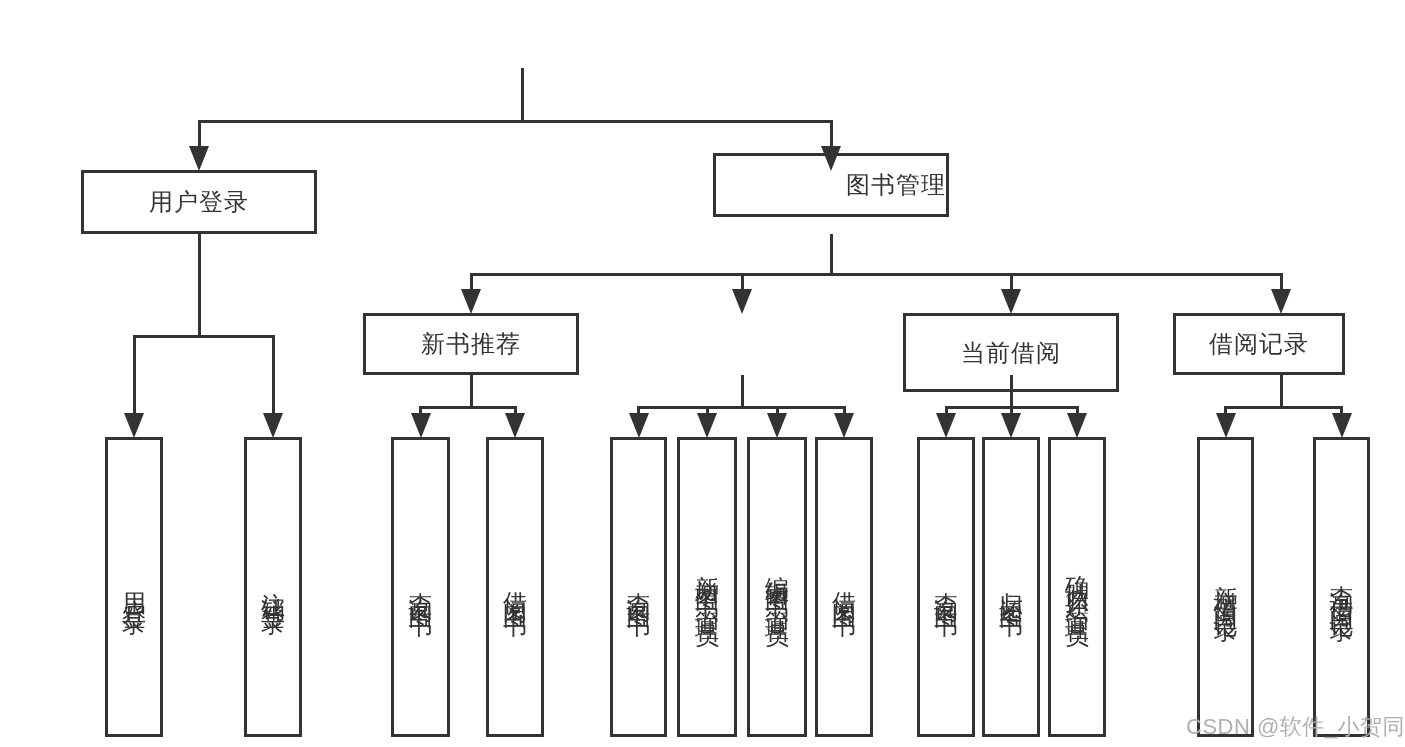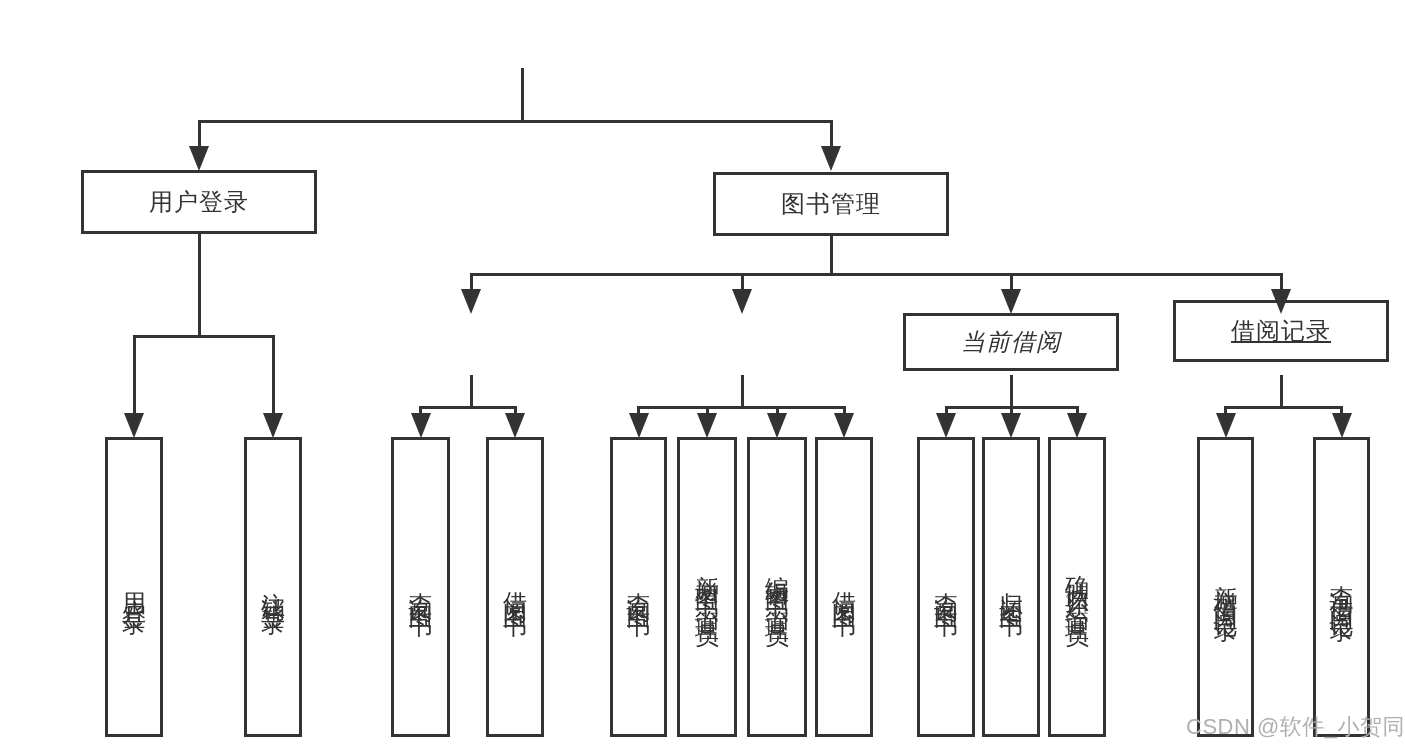--- a/index.html
+++ b/index.html
@@ -65,27 +65,30 @@
   }
 </style>
 </head>
 <body>
 
 <div id="stage" style="background: rgb(255, 255, 255);">
   <div class="watermark" style="color: rgb(176, 176, 176);">CSDN @软件_小贺同学</div>
     <div class="node" style="left: 81px; top: 170px; width: 236px; height: 64px; border-color: rgb(51, 51, 51); color: rgb(51, 51, 51);">
       <span class="label">用户登录</span>
     </div>
-    <div class="node" style="left: 713px; top: 172px; width: 236px; height: 64px; border-color: rgb(51, 51, 51); color: rgb(51, 51, 51);">
+    <div class="node" style="left: 713px; top: 153px; width: 236px; height: 64px; border-color: rgb(51, 51, 51); color: rgb(51, 51, 51); justify-content: flex-end;">
       <span class="label">图书管理</span>
     </div>
-    <div class="node" style="left: 903px; top: 313px; width: 216px; height: 58px; border-color: rgb(51, 51, 51); color: rgb(51, 51, 51); font-style: italic;">
+    <div class="node" style="left: 363px; top: 313px; width: 216px; height: 62px; border-color: rgb(51, 51, 51); color: rgb(51, 51, 51);">
+      <span class="label">新书推荐</span>
+    </div>
+    <div class="node" style="left: 903px; top: 313px; width: 216px; height: 79px; border-color: rgb(51, 51, 51); color: rgb(51, 51, 51);">
       <span class="label">当前借阅</span>
     </div>
-    <div class="node" style="left: 1173px; top: 300px; width: 216px; height: 62px; border-color: rgb(51, 51, 51); color: rgb(51, 51, 51); text-decoration: underline;">
+    <div class="node" style="left: 1173px; top: 313px; width: 172px; height: 62px; border-color: rgb(51, 51, 51); color: rgb(51, 51, 51);">
       <span class="label">借阅记录</span>
     </div>
     <div class="node v" style="left: 105px; top: 437px; width: 58px; height: 300px; border-color: rgb(51, 51, 51); color: rgb(51, 51, 51);">
       <span class="label">用户登录</span>
     </div>
     <div class="node v" style="left: 244px; top: 437px; width: 58px; height: 300px; border-color: rgb(51, 51, 51); color: rgb(51, 51, 51);">
       <span class="label">注销登录</span>
     </div>
     <div class="node v" style="left: 391px; top: 437px; width: 59px; height: 300px; border-color: rgb(51, 51, 51); color: rgb(51, 51, 51);">
       <span class="label">查询图书</span>

